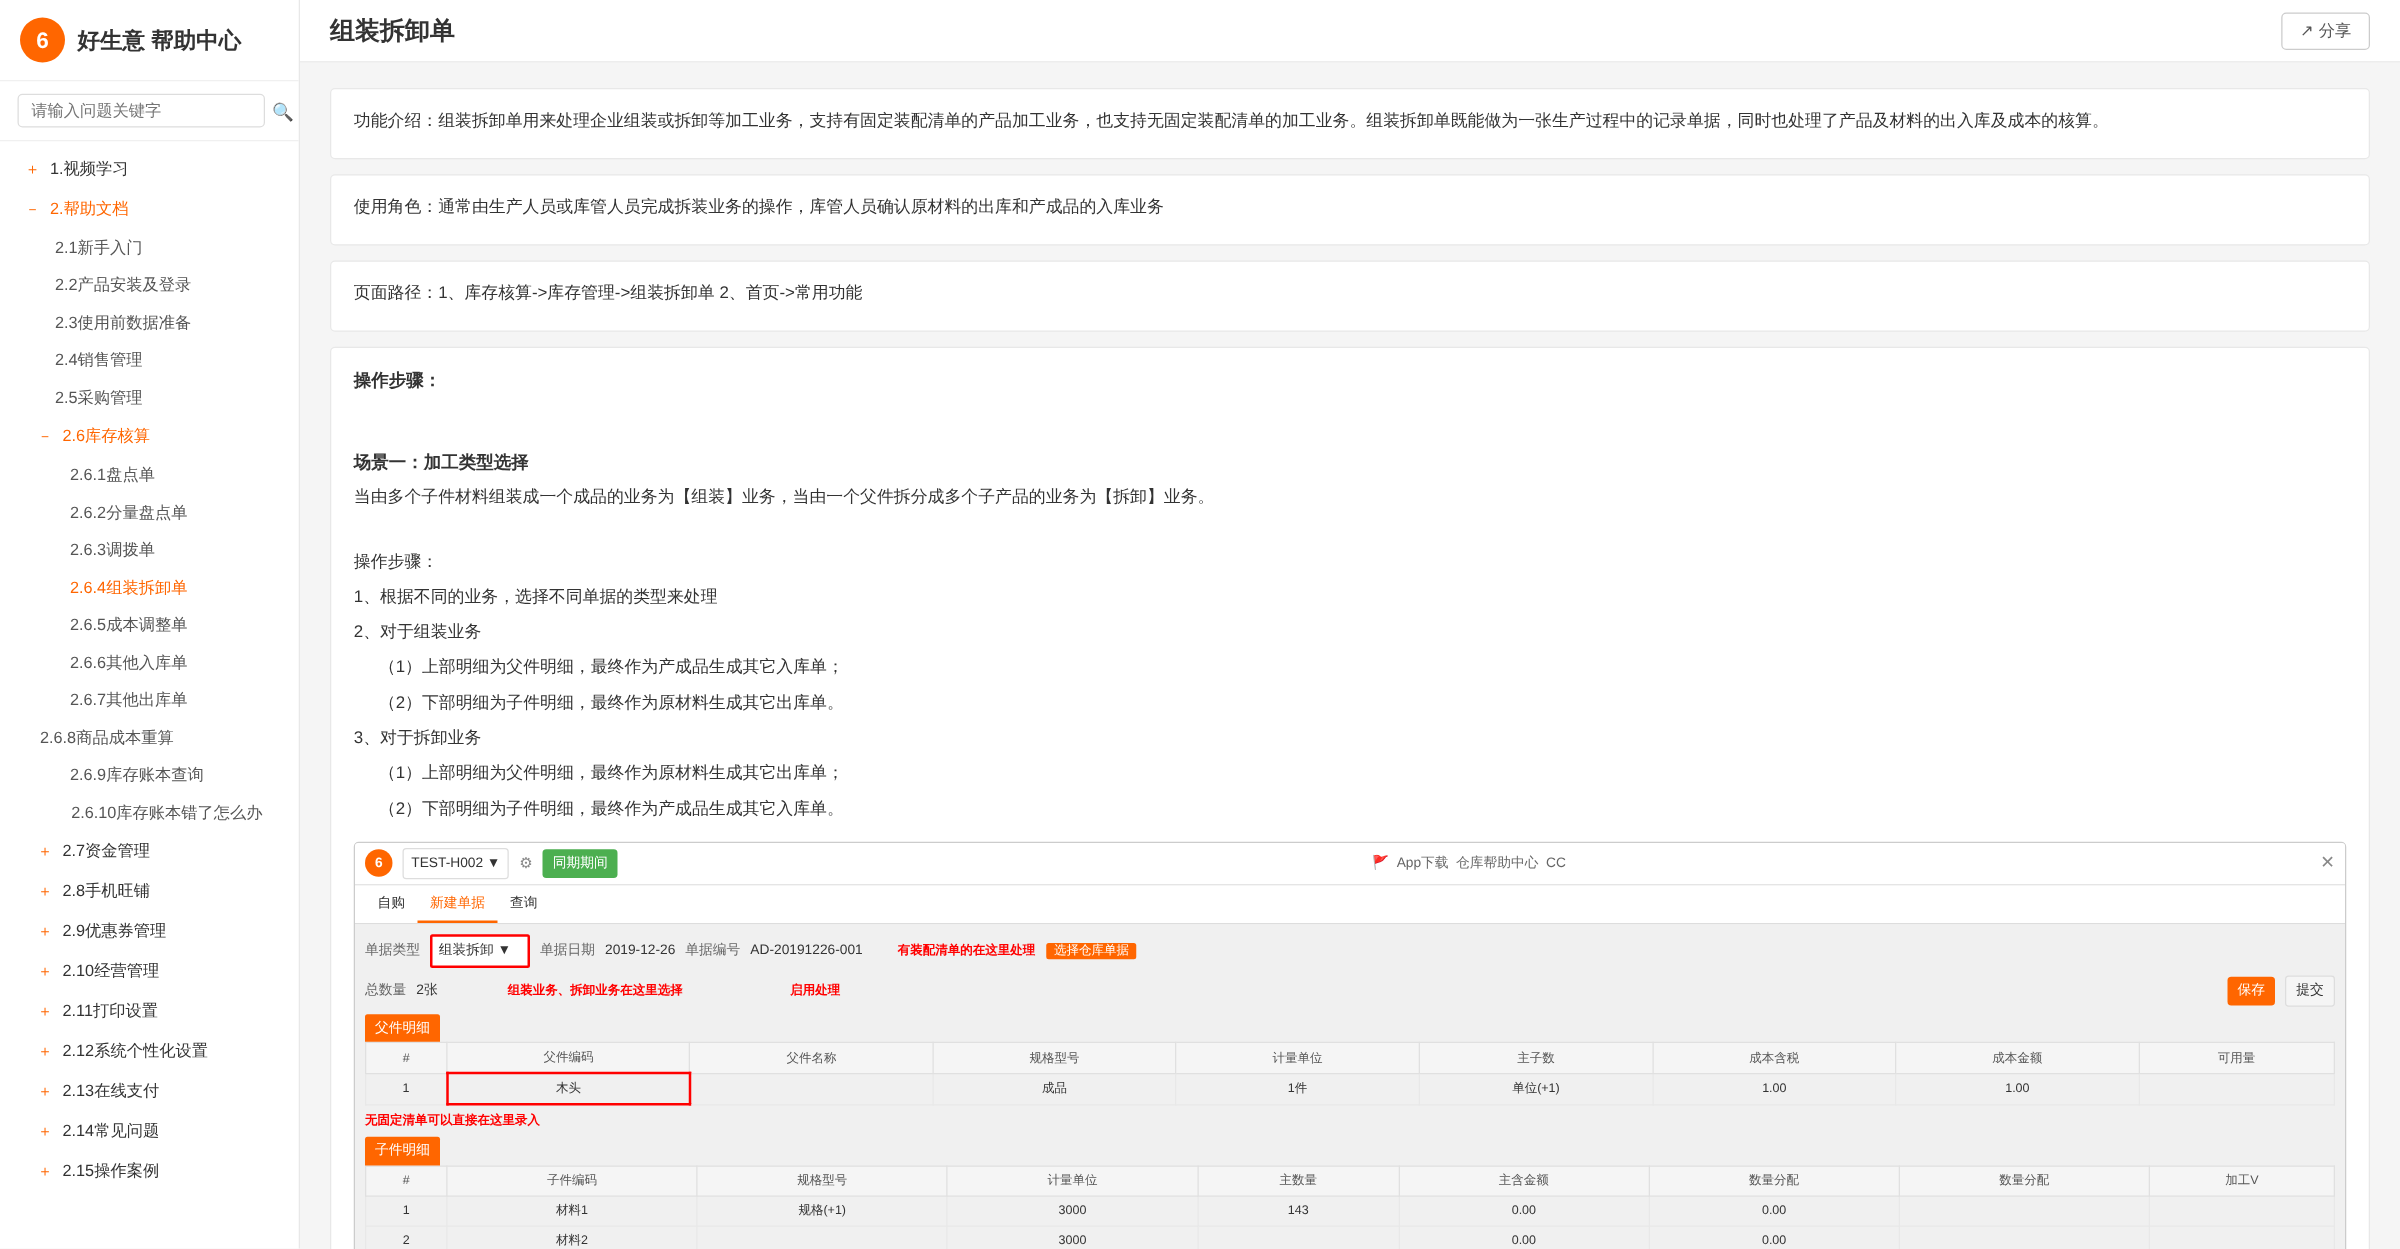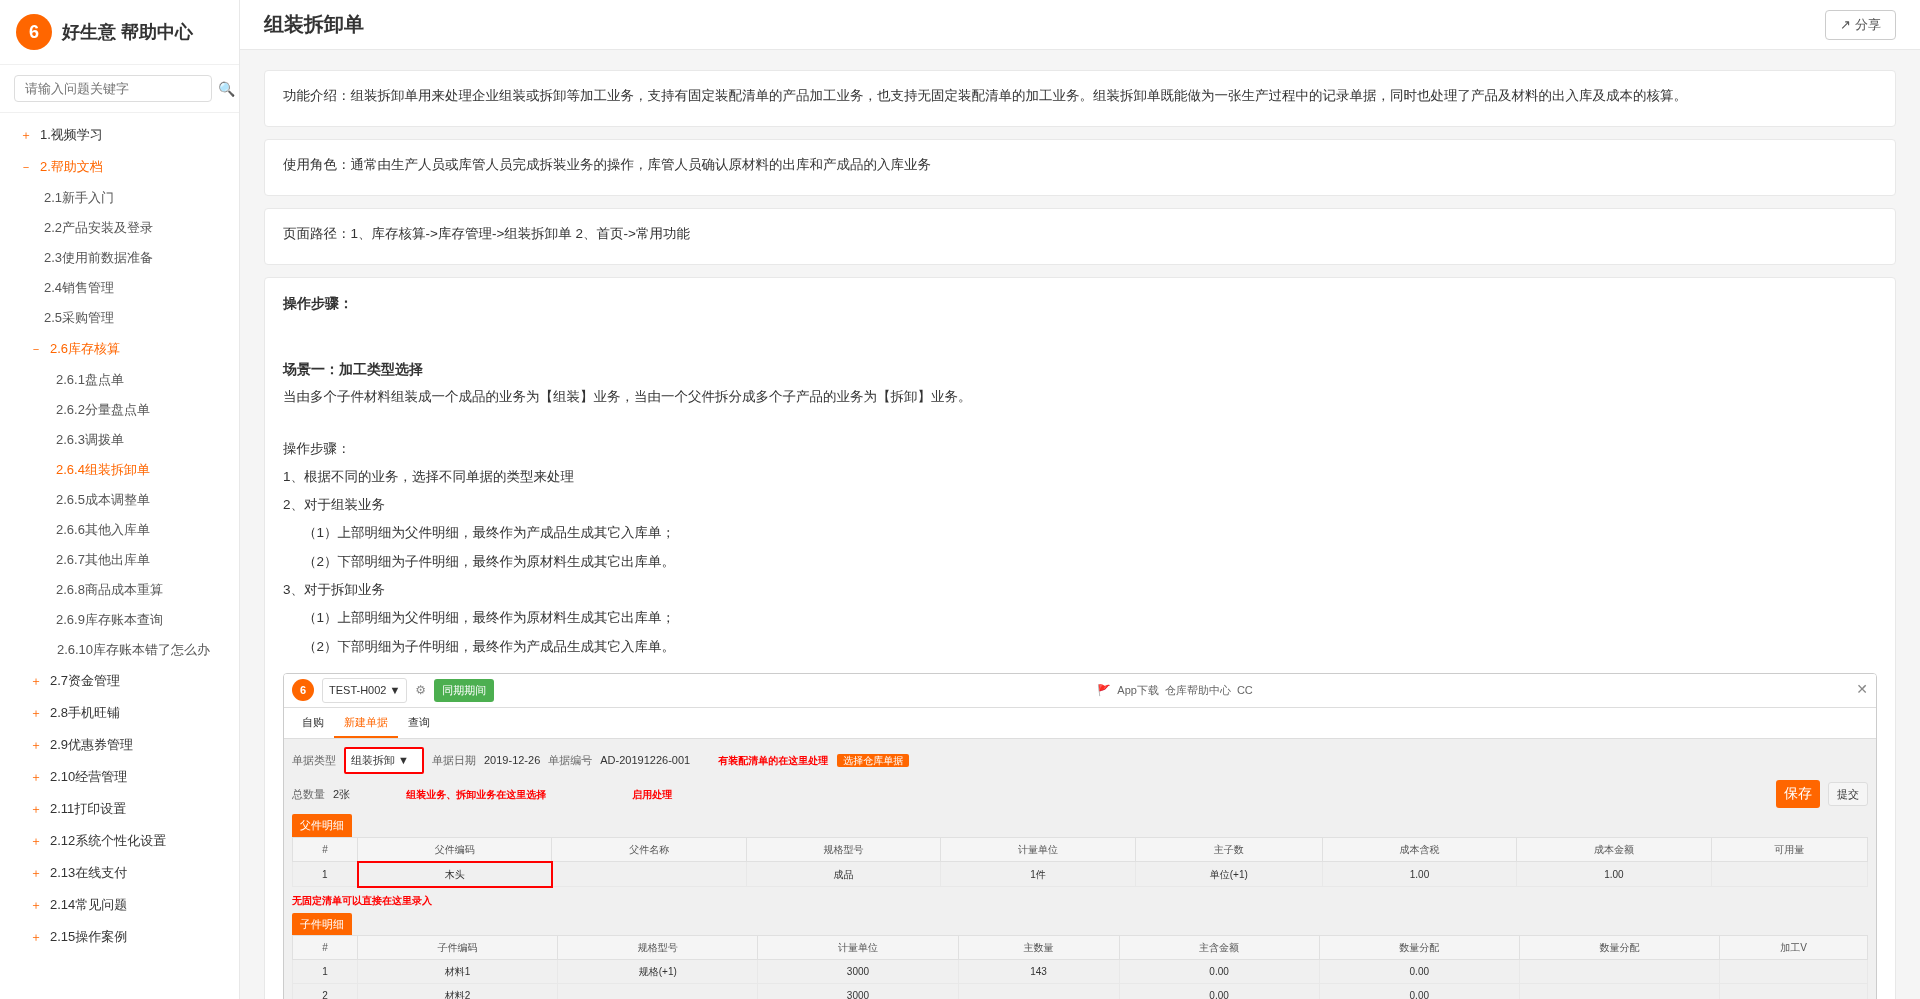--- a/index.html
+++ b/index.html
@@ -228,21 +228,21 @@
     }
     .mock-input.highlight {
       border-color: #ff0000;
       border-width: 2px;
     }
     .mock-orange-btn {
       background: #ff6600;
       color: #fff;
       padding: 2px 8px;
       border-radius: 3px;
-      font-size: 14px;
+      font-size: 11px;
       white-space: nowrap;
     }
     .mock-gray-btn {
       background: #f5f5f5;
       color: #333;
       border: 1px solid #ddd;
       padding: 2px 8px;
       border-radius: 3px;
       font-size: 11px;
     }
@@ -329,21 +329,21 @@
     </div>
     <div class="nav-subitem" style="padding-left:56px;">
       <span>2.6.5成本调整单</span>
     </div>
     <div class="nav-subitem" style="padding-left:56px;">
       <span>2.6.6其他入库单</span>
     </div>
     <div class="nav-subitem" style="padding-left:56px;">
       <span>2.6.7其他出库单</span>
     </div>
-    <div class="nav-subitem" style="padding-left:56px;">
+    <div class="nav-subitem" style="padding-left:32px;">
       <span>2.6.8商品成本重算</span>
     </div>
     <div class="nav-subitem" style="padding-left:56px;">
       <span>2.6.9库存账本查询</span>
     </div>
     <div class="nav-subitem" style="padding-left:44px;text-align:center;">
       <span>2.6.10库存账本错了怎么办</span>
     </div>
 
     <div class="nav-item" style="padding-left:30px;">

